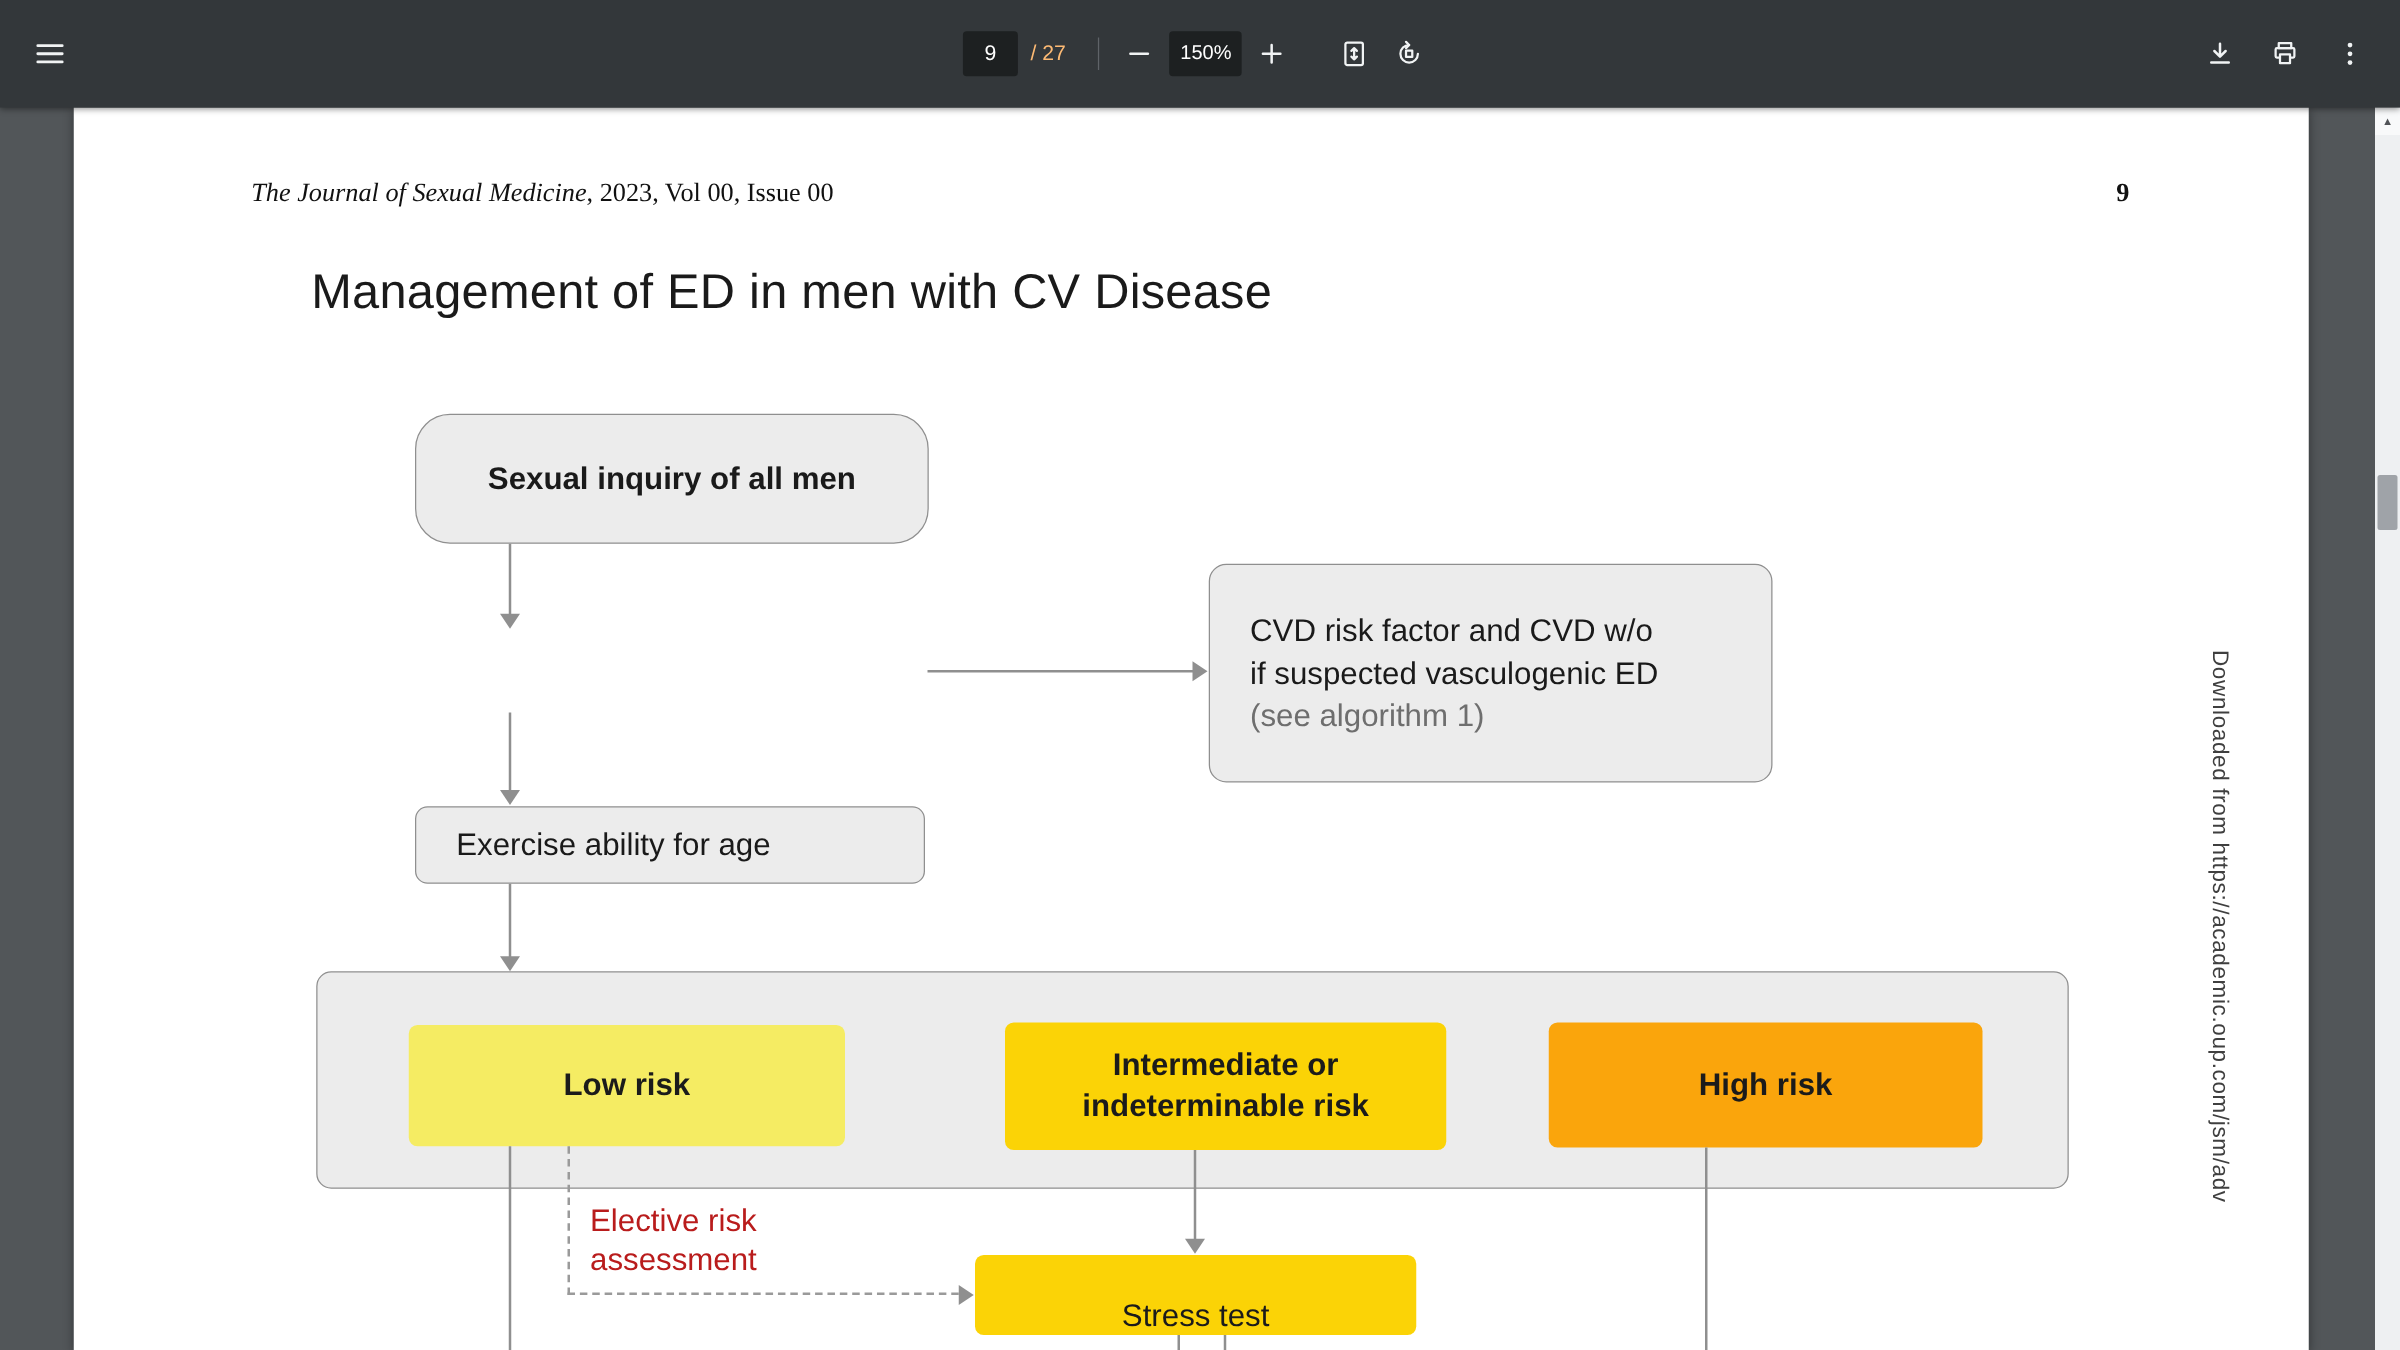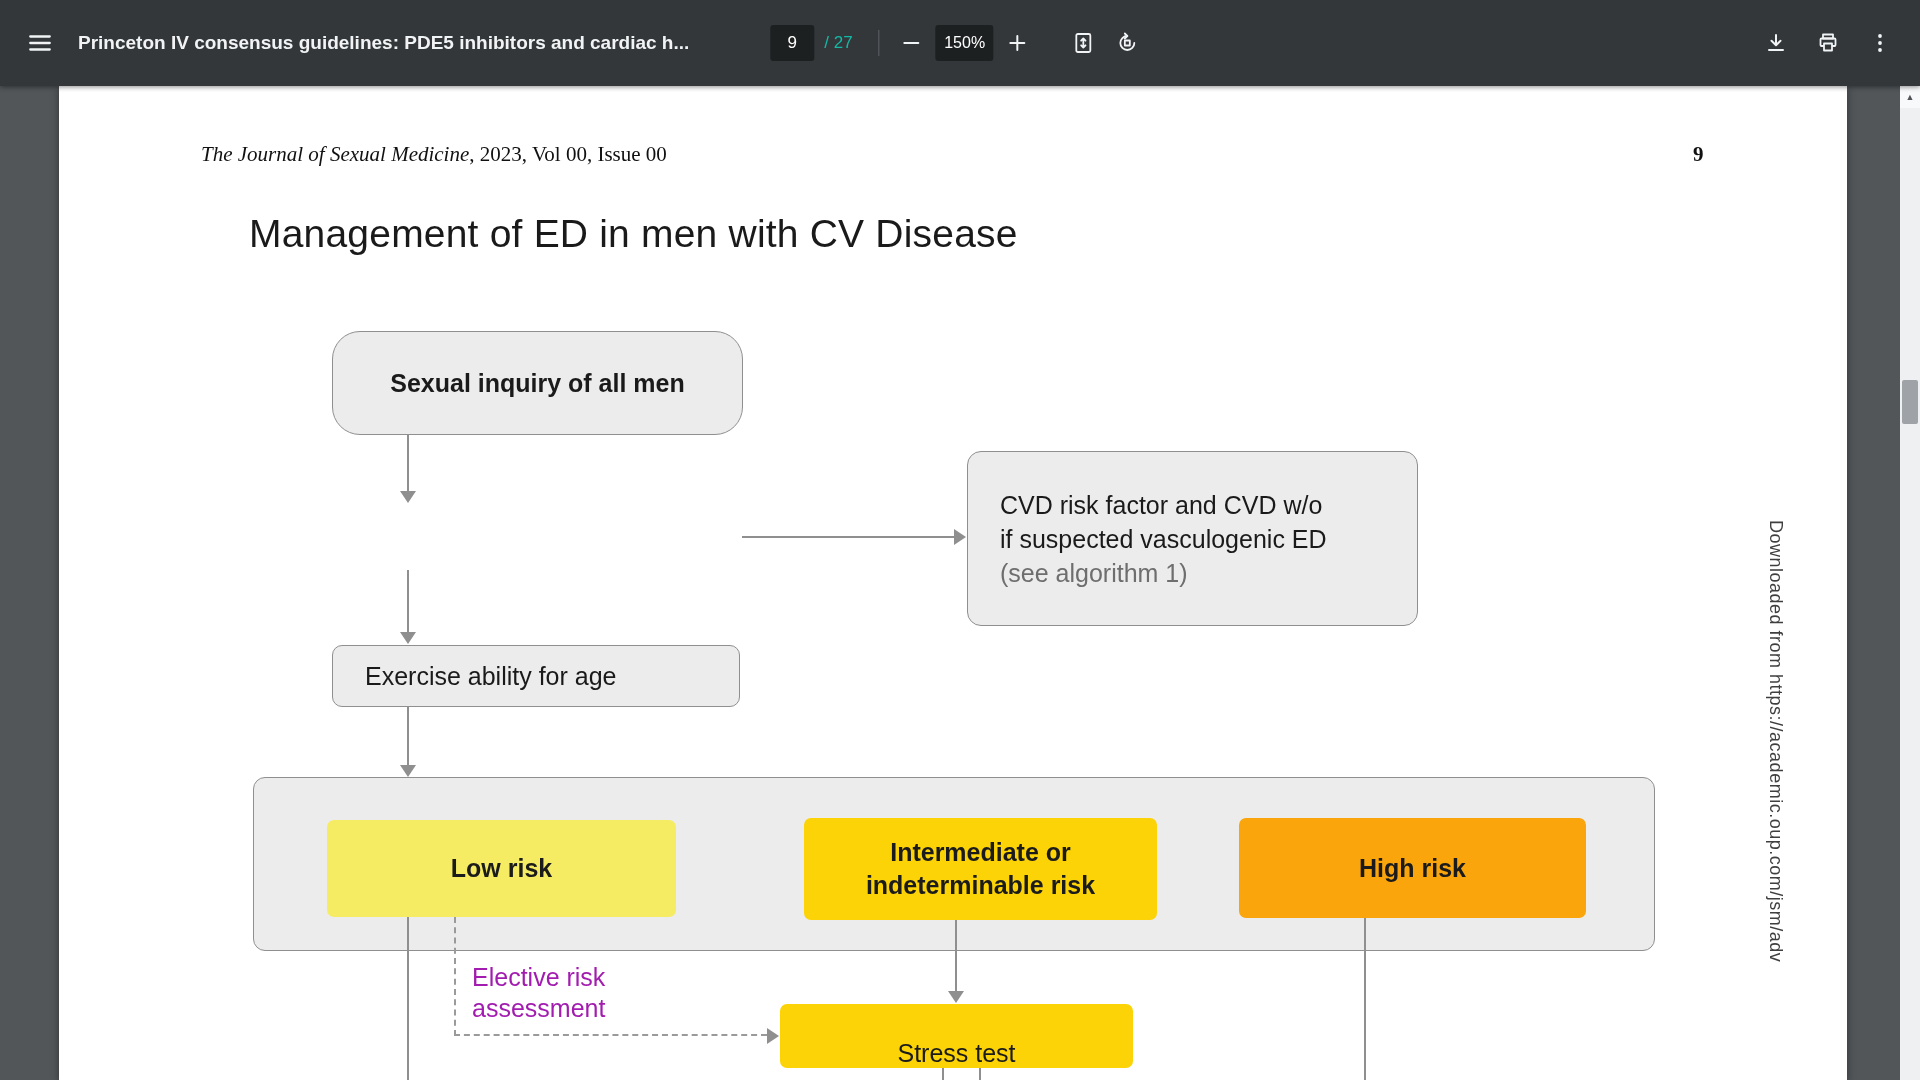--- a/index.html
+++ b/index.html
@@ -23,21 +23,21 @@
   }
   .tb-btn svg { stroke:#f1f3f4; stroke-width:1.8; fill:none; stroke-linecap:round; stroke-linejoin:round; }
   .tb-title {
     margin-left:16px; font-size:19px; font-weight:600; color:#f1f3f4;
     white-space:nowrap; max-width:620px; overflow:hidden;
   }
   .page-input {
     width:44px; height:36px; background:#1d2021; border:none; border-radius:3px;
     color:#fff; text-align:center; font-size:17px; font-family:"Liberation Sans",sans-serif;
   }
-  .page-total { font-size:17px; color:#14b8a6; margin:0 16px 0 10px; white-space:nowrap; }
+  .page-total { font-size:17px; color:#fdba74; margin:0 16px 0 10px; white-space:nowrap; }
   .tb-sep { width:1px; height:26px; background:#5f6368; margin:0 10px; }
   .zoom-box {
     min-width:58px; height:36px; padding:0 8px; background:#1d2021; border-radius:3px;
     color:#fff; font-size:16px; display:flex; align-items:center; justify-content:center; margin:0 2px;
   }
   .tb-gap { width:22px; }
 
   
   .content { position:absolute; top:86px; left:0; width:1920px; height:994px; background:#525659; }
   .pdf-page {
@@ -73,21 +73,21 @@
   }
   .cvd-box { line-height:34px; }
 
   
   .vline { position:absolute; width:2px; background:#8f8f8f; }
   .hline { position:absolute; height:2px; background:#8f8f8f; }
   .dash-v { position:absolute; width:0; border-left:2px dashed #9a9a9a; }
   .dash-h { position:absolute; height:0; border-top:2px dashed #9a9a9a; }
   .arr-down { position:absolute; width:0; height:0; border-left:8px solid transparent; border-right:8px solid transparent; border-top:12px solid #8f8f8f; }
   .arr-right { position:absolute; width:0; height:0; border-top:8px solid transparent; border-bottom:8px solid transparent; border-left:12px solid #8f8f8f; }
-  .elective { position:absolute; left:413px; top:876px; font-size:25px; line-height:31px; color:#a21caf; }
+  .elective { position:absolute; left:413px; top:876px; font-size:25px; line-height:31px; color:#b91c1c; }
   .watermark {
     position:absolute; left:1706px; top:434px; height:560px; overflow:hidden;
     writing-mode:vertical-rl; font-size:18px; color:#3f3f3f; letter-spacing:.5px; white-space:nowrap;
   }
 
   
   .scrollbar { position:absolute; right:0; top:0; width:20px; height:994px; background:#eef0f2; }
   .sb-up { width:20px; height:22px; background:#f8f9fa; color:#505357; font-size:9px; display:flex; align-items:center; justify-content:center; cursor:pointer; }
   .sb-thumb { position:absolute; left:2px; top:294px; width:16px; height:44px; background:#9fa3a8; border-radius:2px; cursor:pointer; }
 </style>
@@ -96,21 +96,20 @@
 
 <div class="viewer">
 
   <header class="toolbar">
     <div class="tb-left">
       <button class="tb-btn">
         <svg width="26" height="26" viewBox="0 0 24 24">
             <path d="M3 6h18M3 12h18M3 18h18" stroke-width="2.1"></path>
           </svg>
       </button>
-      <div class="tb-title">Princeton IV consensus guidelines: PDE5 inhibitors and cardiac h...</div>
     </div>
 
     <div class="tb-center">
       <input class="page-input" value="9" style="">
       <span class="page-total">/ 27</span>
       <div class="tb-sep"></div>
       <button class="tb-btn">
         <svg width="24" height="24" viewBox="0 0 24 24">
             <path d="M5 12h14" stroke-width="2"></path>
           </svg>

